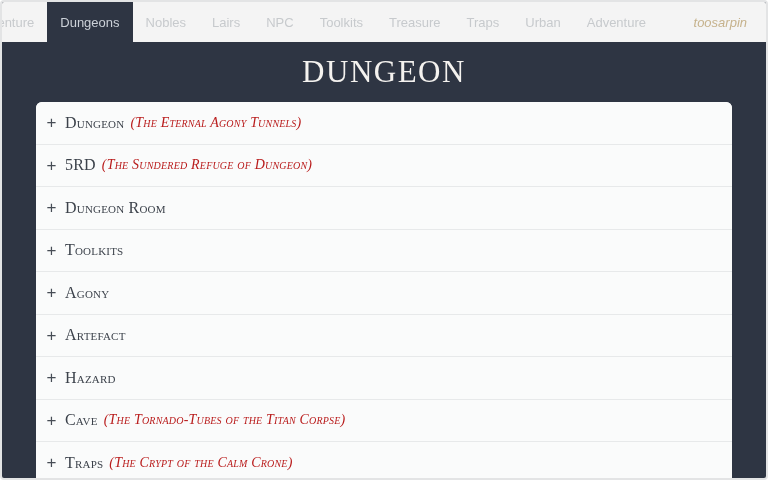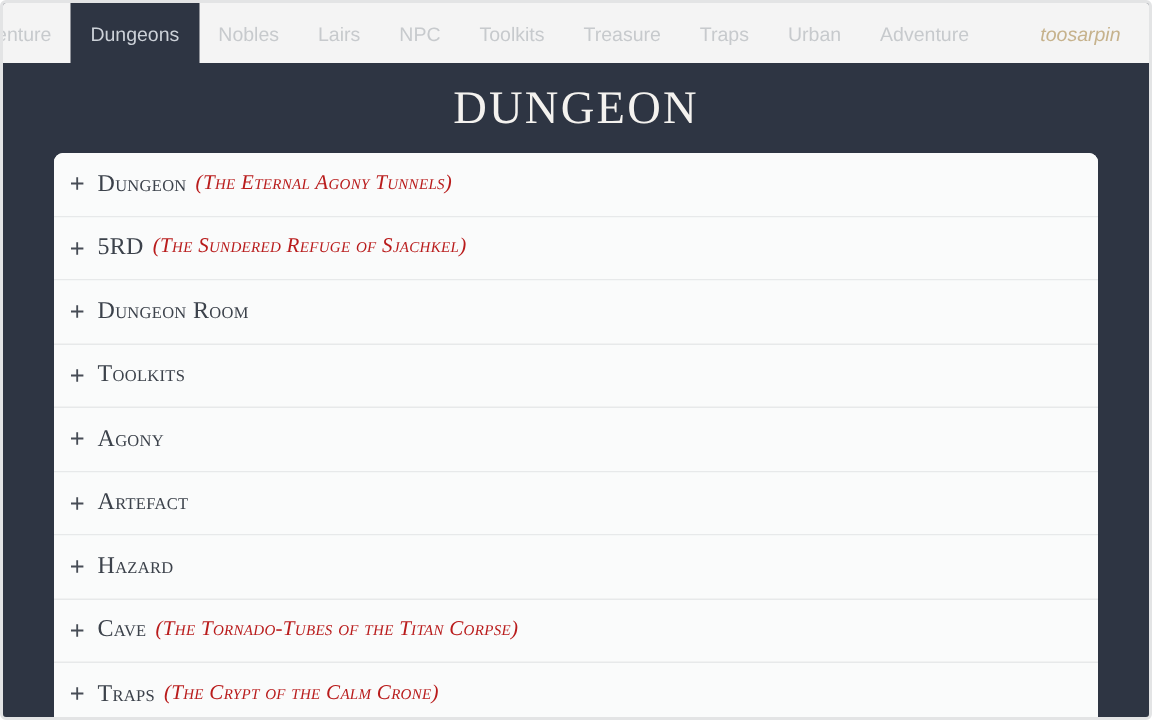--- a/index.html
+++ b/index.html
@@ -134,21 +134,21 @@
 
     <div class="row">
       <span class="plus">+</span>
       <span class="label">Dungeon</span>
       <span class="note">(The Eternal Agony Tunnels)</span>
     </div>
 
     <div class="row">
       <span class="plus">+</span>
       <span class="label">5RD</span>
-      <span class="note">(The Sundered Refuge of Sjachkel)</span>
+      <span class="note">(The Sundered Refuge of Dungeon)</span>
     </div>
 
     <div class="row">
       <span class="plus">+</span>
       <span class="label">Dungeon Room</span>
       <span class="note"></span>
     </div>
 
     <div class="row">
       <span class="plus">+</span>

